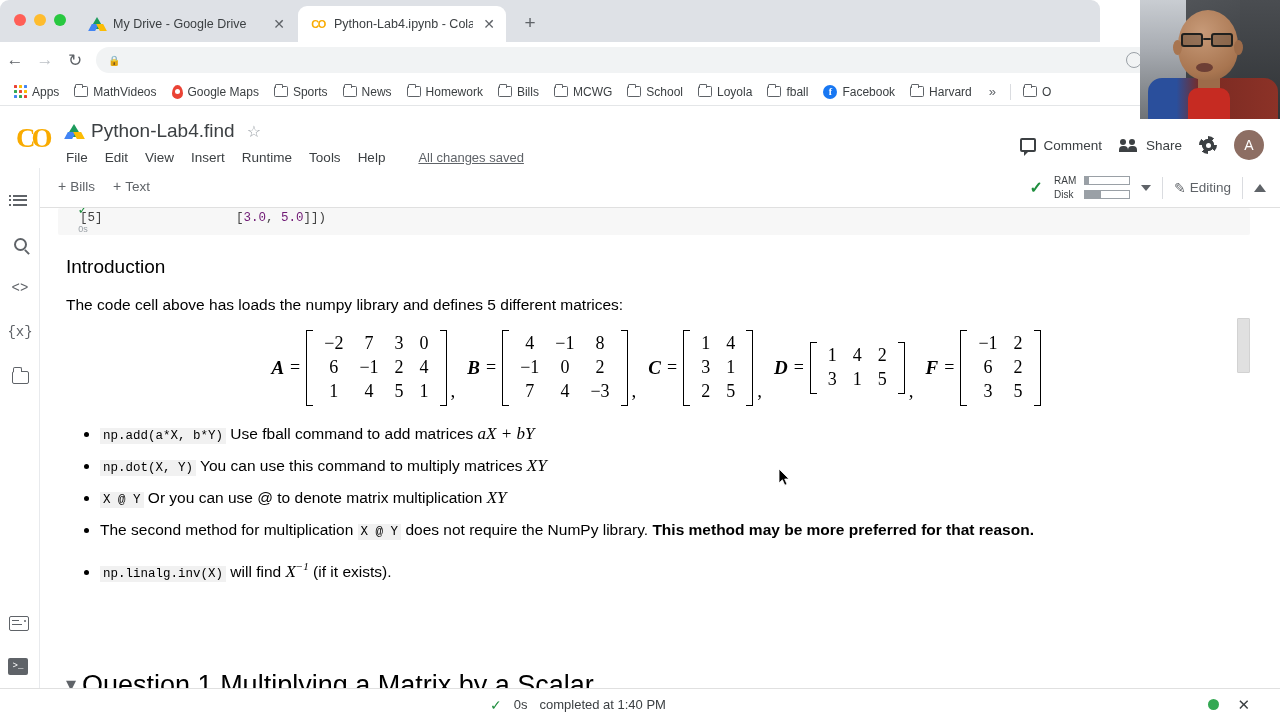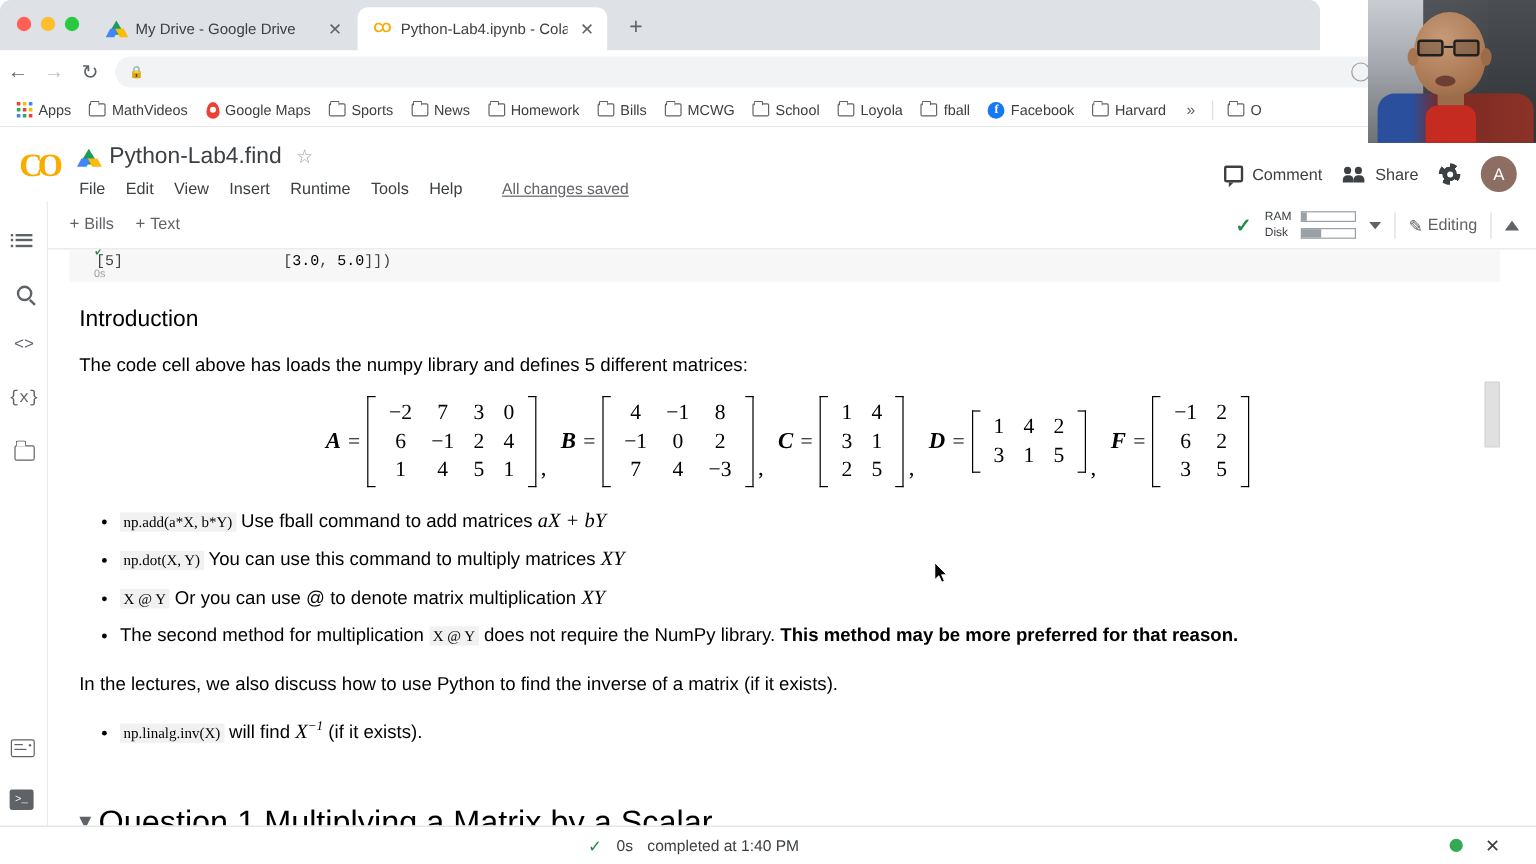--- a/index.html
+++ b/index.html
@@ -181,41 +181,41 @@
       background: #fff; overflow: hidden; }
   .code-cell { position: absolute; top: 0; left: 18px; width: 1192px; height: 27px; background: #f7f7f7;
       border-radius: 2px; }
   .cc-gutter { position: absolute; left: 2px; top: -8px; width: 46px; text-align: center; }
   .cc-check { color: #1e8e3e; font-size: 13px; line-height: 12px; }
   .cc-time { color: #9aa0a6; font-size: 9px; line-height: 10px; }
   .cc-num { position: absolute; left: 22px; top: 3px; font-family:"Liberation Mono", monospace;
       font-size: 12.5px; color: #424242; }
   .cc-code { position: absolute; left: 178px; top: 3px; font-family:"Liberation Mono", monospace;
       font-size: 12.5px; color: #424242; }
-  .cc-code .num { color: #000000; margin-top: 16px; }
+  .cc-code .num { color: #701a75; margin-top: 16px; }
 
   .md-body { position: absolute; top: 28px; left: 26px; width: 1180px; color: #000; }
   .h-intro { font-size: 19px; font-weight: 400; color: #000; margin-top: 20px; }
   .p-body { font-size: 15.5px; color: #000; margin-top: 16px; line-height: 1.42; }
   .matrix-row { display: flex; align-items: center; justify-content: center; gap: 4px;
       margin-top: 14px; font-family: "Liberation Serif", serif; }
   .mx-lbl { font-size: 19px; font-style: italic; font-weight: 600; font-family:"Liberation Serif", serif; }
   .mx-eq { font-size: 18px; margin: 0 2px; }
   .mx-comma { font-size: 19px; padding-right: 8px; align-self: flex-end; padding-bottom: 4px; }
   .mx-bracket { display: flex; align-items: stretch; }
   .brk { width: 7px; border-top: 1.6px solid #000; border-bottom: 1.6px solid #000; }
   .brk.l { border-left: 1.6px solid #000; }
   .brk.r { border-right: 1.6px solid #000; }
   .mx-grid { display: grid; padding: 2px 3px; }
   .mx-cell { font-size: 18px; text-align: center; padding: 0px 8px; line-height: 1.33;
       font-family:"Liberation Serif", serif; }
 
   ul.md-list { margin: 12px 0 0 34px; }
   ul.md-list li { font-size: 15.5px; color: #000; line-height: 1.9; }
-  code.inl { font-family:Liberation Serif, serif; font-size: 12.5px; background:#f1f1f1;
+  code.inl { font-family:Liberation Mono, monospace; font-size: 12.5px; background:#f1f1f1;
       padding: 1px 3px; color:#000; }
   .mathit { font-family:"Liberation Serif", serif; font-style: italic; font-size: 17px; }
   .mathit sup { font-size: 11px; }
   b.strongnote { font-weight: 700; }
 
   .h-q1 { position: absolute; top: 462px; left: 26px; font-size: 27px; color: #000; white-space: nowrap; }
   .h-q1 .arrow { color: #5f6368; font-size: 20px; margin-right: 6px; vertical-align: 3px; }
 
   
   .scroll-track { position: absolute; top: 208px; right: 30px; width: 13px; height: 480px; background: transparent; }
@@ -594,21 +594,20 @@
           <code class="inl">np.dot(X, Y)</code><span> You can use this command to multiply matrices </span><span class="mathit">XY</span>
         </li>
         <li>
           <code class="inl">X @ Y</code><span> Or you can use @ to denote matrix multiplication </span><span class="mathit">XY</span>
         </li>
         <li>
           <span>The second method for multiplication </span><code class="inl">X @ Y</code><span> does not require the NumPy library. </span><b class="strongnote">This method may be more preferred for that reason.</b>
         </li>
       </ul>
 
-      <div class="p-body">In the lectures, we also discuss how to use Python to find the inverse of a matrix (if it exists).</div>
 
       <ul class="md-list">
         <li>
           <code class="inl">np.linalg.inv(X)</code><span> will find </span><span class="mathit"><span>X</span><sup>−1</sup></span><span> (if it exists).</span>
         </li>
       </ul>
     </div>
 
     <div class="h-q1">
       <span class="arrow">▾</span><span>Question 1 Multiplying a Matrix by a Scalar</span>

